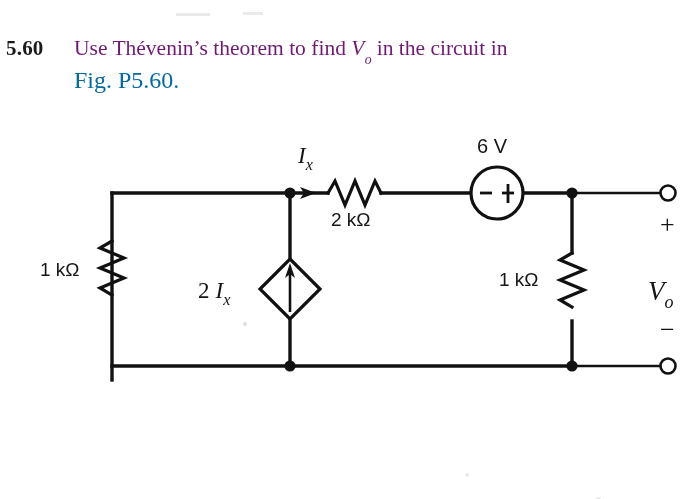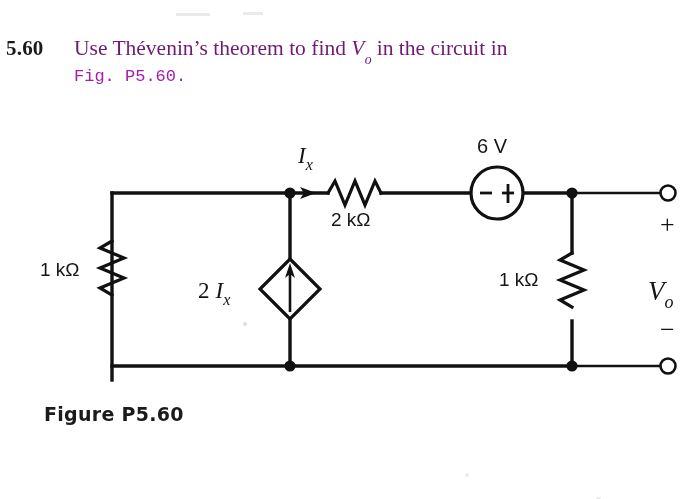--- a/index.html
+++ b/index.html
@@ -50,24 +50,23 @@
     left: 68px;
     top: 0px;
     font-size: 21.5px;
     white-space: nowrap;
     color: #701a75;
   }
   .prob-text-2 {
     position: absolute;
     left: 68px;
     top: 31px;
-    font-size: 17px;
+    font-size: 24px;
     white-space: nowrap;
-    color: #a21caf;
-    font-family: Liberation Mono, monospace;
+    color: #0369a1;
   }
   .vsub {
     font-style: italic;
     position: relative;
   }
   .vsub sub {
     font-size: 0.64em;
     font-style: italic;
     position: relative;
     top: 0.28em;
@@ -198,15 +197,14 @@
       <text x="198" y="170" font-family="Liberation Serif, serif" font-size="23" fill="#151515"><tspan>2</tspan><tspan dx="6" font-style="italic">I</tspan><tspan dy="7" font-size="16" font-style="italic">x</tspan></text>
 
       <text x="660" y="105" font-family="Liberation Serif, serif" font-size="26" fill="#151515">+</text>
 
       <text x="648" y="172" font-family="Liberation Serif, serif" font-size="27" font-style="italic" fill="#151515"><tspan>V</tspan><tspan dy="8" font-size="18">o</tspan></text>
 
       <text x="660" y="210" font-family="Liberation Serif, serif" font-size="26" fill="#151515">−</text>
     </svg>
   </div>
 
-  <div class="figure-caption">Figure P5.60</div>
 
 </div>
 
 </body></html>

